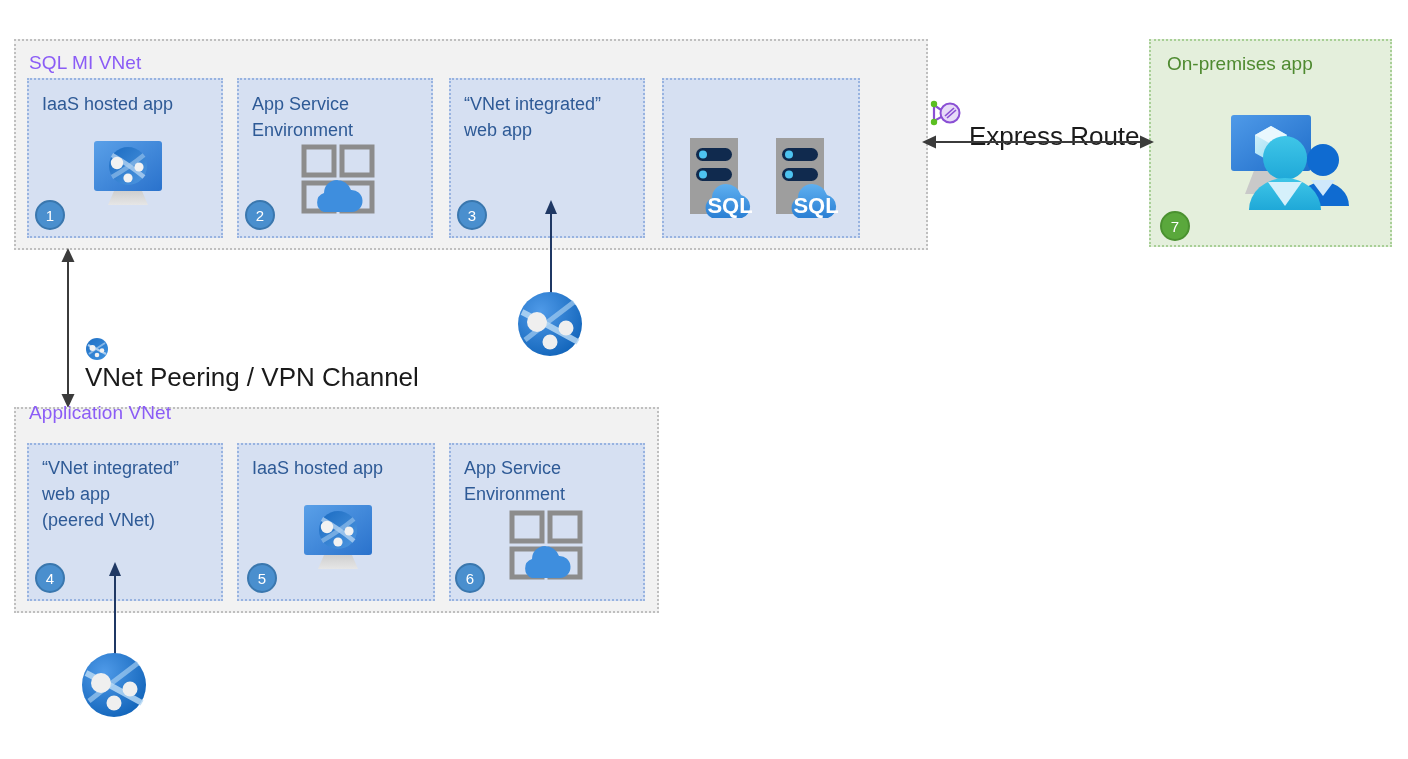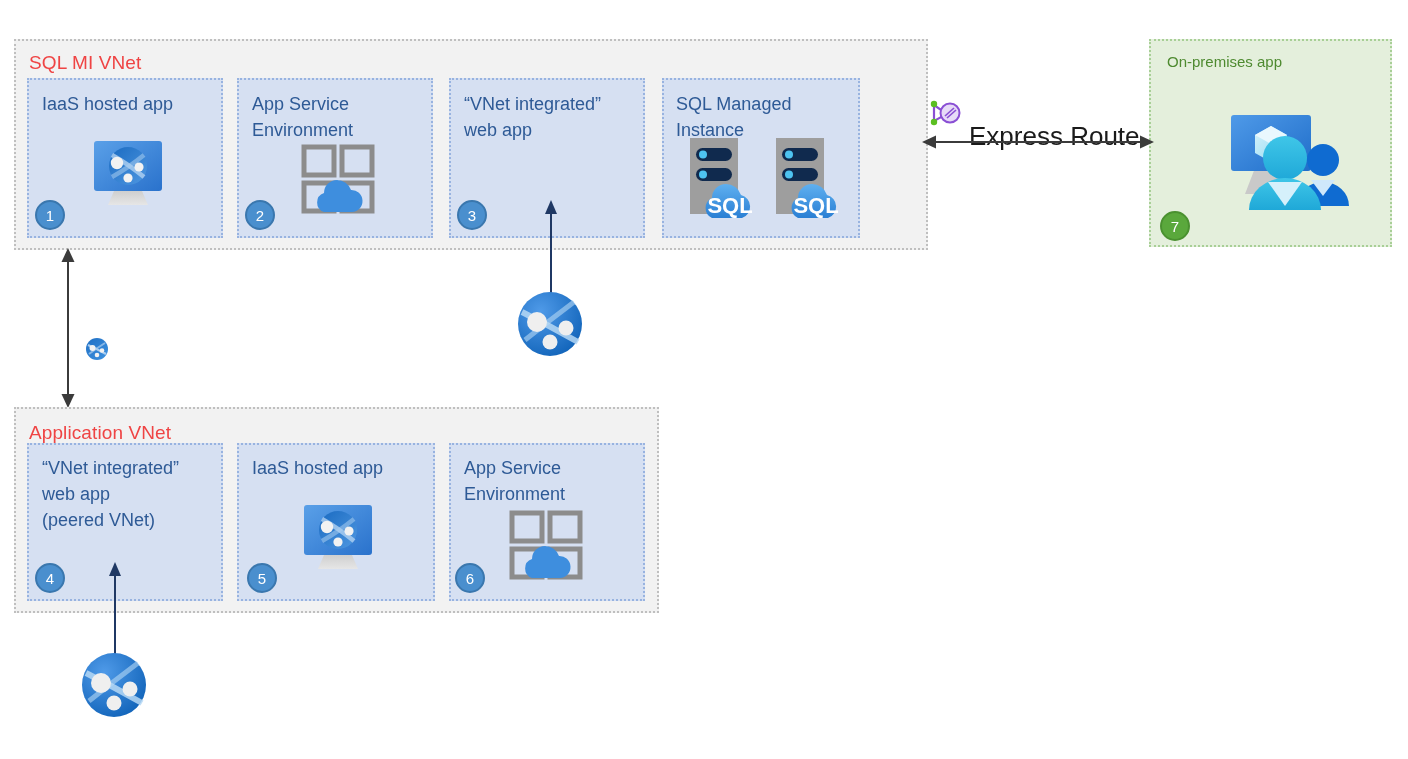--- a/index.html
+++ b/index.html
@@ -13,33 +13,33 @@
   
   .vnet{
     position:absolute;
     background:#f2f2f2;
     border:2px dotted #bfbfbf;
     box-sizing:border-box;
   }
   .vnet-title{
     position:absolute;
     font-size:19px;
-    color:#ef4444;
+    color:#8b5cf6;
     letter-spacing:.1px;
     white-space:nowrap;
   }
   .onprem{
     position:absolute;
     background:#e4efdc;
     border:2px dotted #a8cf96;
     box-sizing:border-box;
   }
   .onprem-title{
     position:absolute;
-    font-size:15px;
+    font-size:19px;
     color:#4e8a30;
     white-space:nowrap;
   }
 
   
   .rbox{
     position:absolute;
     background:#d6e0f2;
     border:2px dotted #98b3e0;
     box-sizing:border-box;
@@ -129,22 +129,20 @@
     </svg>
   </div>
   <div class="badge" style="left:245px;top:200px;">2</div>
 
   <div class="rbox" style="left:449px;top:78px;width:196px;height:160px;"></div>
   <div class="rlabel" style="left:464px;top:91px;width:180px;">“VNet integrated”
 web app</div>
   <div class="badge" style="left:457px;top:200px;">3</div>
 
   <div class="rbox" style="left:662px;top:78px;width:198px;height:160px;"></div>
-  <div class="rlabel" style="left:676px;top:91px;width:180px;">SQL Managed
-Instance</div>
   <div class="abs" style="left:684px;top:136px;">
     <svg width="170" height="84" viewBox="0 0 170 84">
       <defs>
         <linearGradient id="sqlc" x1="0" y1="0" x2="0" y2="1">
           <stop offset="0" stop-color="#5fb0f0"></stop>
             <stop offset="1" stop-color="#2a7fd4"></stop>
         </linearGradient>
       </defs>
 
       <rect x="6" y="2" width="48" height="76" fill="#9e9e9e"></rect>
@@ -241,23 +239,24 @@
         </linearGradient>
       </defs>
       <circle cx="12" cy="12" r="11" fill="url(#vpg)"></circle>
       <path d="M3 8 Q12 12 21 17" stroke="#a9cdf0" stroke-width="2.4" fill="none"></path>
       <path d="M4 17 Q12 11 20 6" stroke="#a9cdf0" stroke-width="2" fill="none" opacity=".7"></path>
       <circle cx="7.5" cy="11" r="3" fill="#f2f2f2"></circle>
       <circle cx="17" cy="13.5" r="2.3" fill="#f2f2f2"></circle>
       <circle cx="12" cy="18" r="2.3" fill="#f2f2f2"></circle>
     </svg>
   </div>
+  <div class="ftext" style="left:85px;top:362px;">VNet Peering / VPN Channel</div>
 
   <div class="vnet" style="left:14px;top:407px;width:645px;height:206px;"></div>
-  <div class="vnet-title" style="left:29px;top:422px;">Application VNet</div>
+  <div class="vnet-title" style="left:29px;top:402px;">Application VNet</div>
 
   <div class="rbox" style="left:27px;top:443px;width:196px;height:158px;"></div>
   <div class="rlabel" style="left:42px;top:455px;width:180px;">“VNet integrated”
 web app
 (peered VNet)</div>
   <div class="badge" style="left:35px;top:563px;">4</div>
 
   <div class="rbox" style="left:237px;top:443px;width:198px;height:158px;"></div>
   <div class="rlabel" style="left:252px;top:455px;width:180px;">IaaS hosted app</div>
   <div class="abs" style="left:298px;top:497px;">

